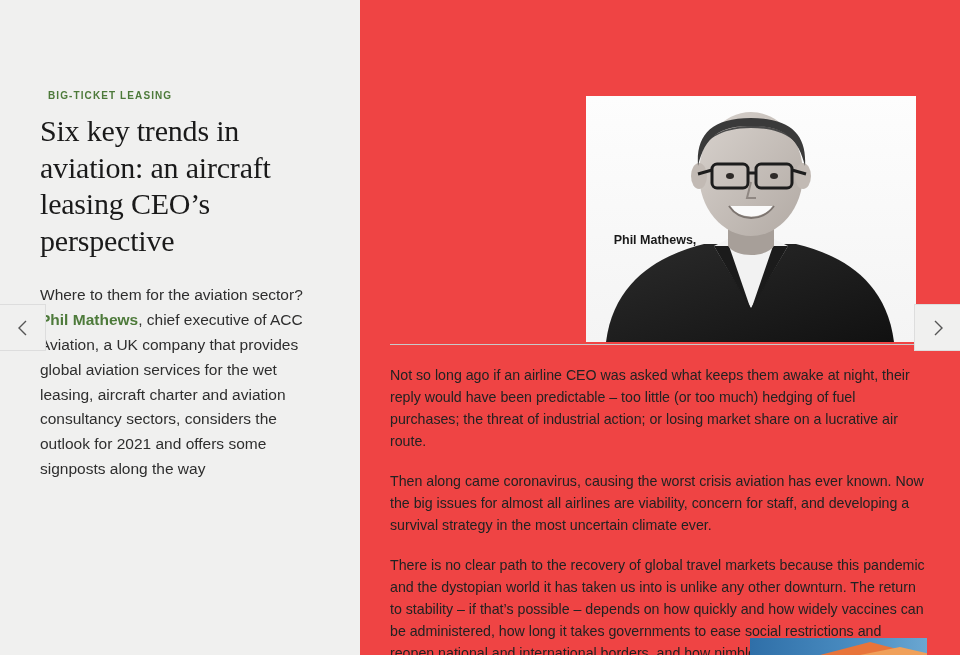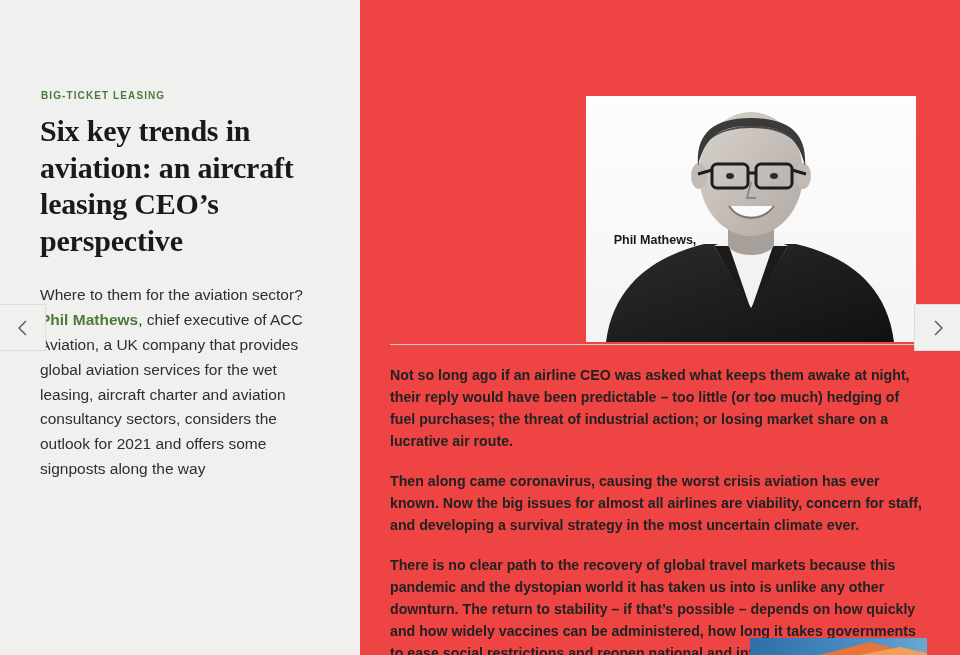--- a/index.html
+++ b/index.html
@@ -29,27 +29,27 @@
     position: relative;
     flex: 0 0 360px;
   }
   .kicker {
     font-family: "Liberation Sans", sans-serif;
     font-size: 10px;
     font-weight: bold;
     letter-spacing: 1.1px;
     color: #4d7a3a;
     text-transform: uppercase;
-    margin: 0 0 12px 1px;
+    margin: 0 0 12px 8px;
   }
   .headline {
     font-family: "Liberation Serif", serif;
     font-size: 30px;
     line-height: 1.22;
-    font-weight: bold;
+    font-weight: normal;
     color: #1a1a1a;
     margin: 0 0 24px 0;
     letter-spacing: -0.2px;
   }
   .standfirst {
     font-family: "Liberation Sans", sans-serif;
     font-size: 15.5px;
     line-height: 1.6;
     color: #2e2e2e;
     margin: 0;
@@ -128,21 +128,20 @@
 
   .body-copy {
     padding-top: 19px;
   }
   .body-copy p {
     font-family: "Liberation Sans", sans-serif;
     font-size: 14.2px;
     line-height: 1.55;
     color: #222222;
     margin: 0 0 18px 0;
-    font-weight: bold;
   }
 
   .bottom-image {
     position: absolute;
     left: 390px;
     right: 33px;
     bottom: 0;
     height: 17px;
     overflow: hidden;
   }

